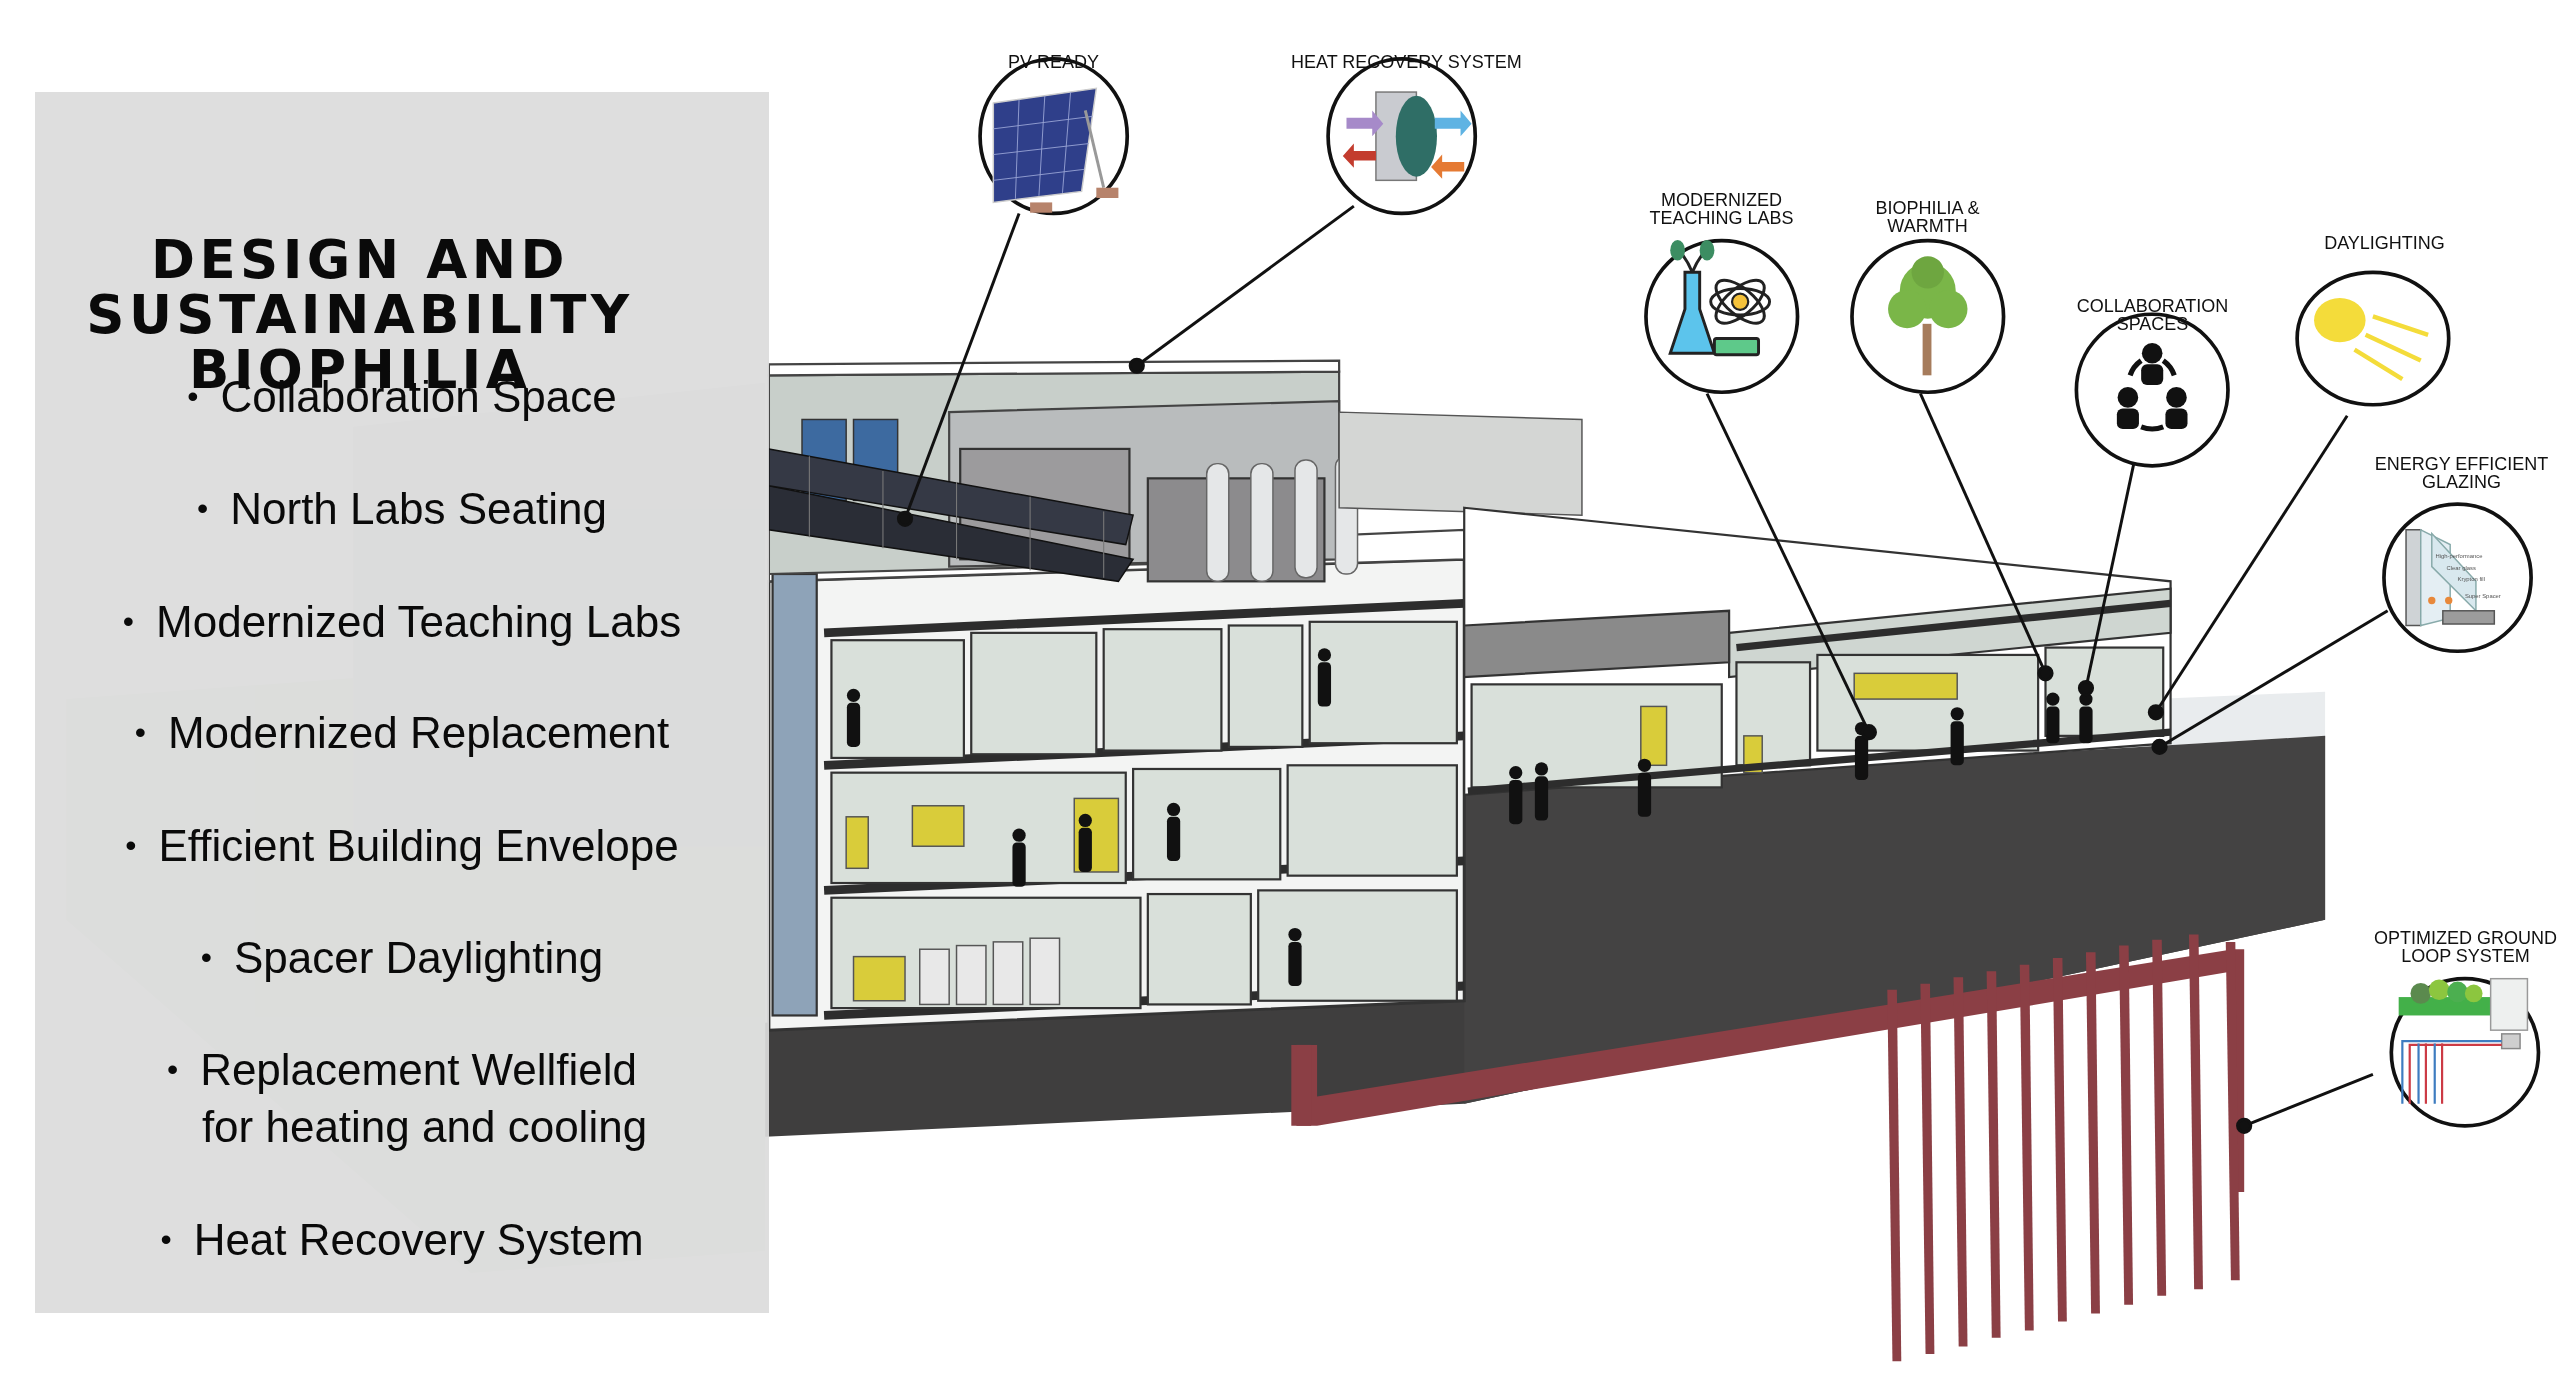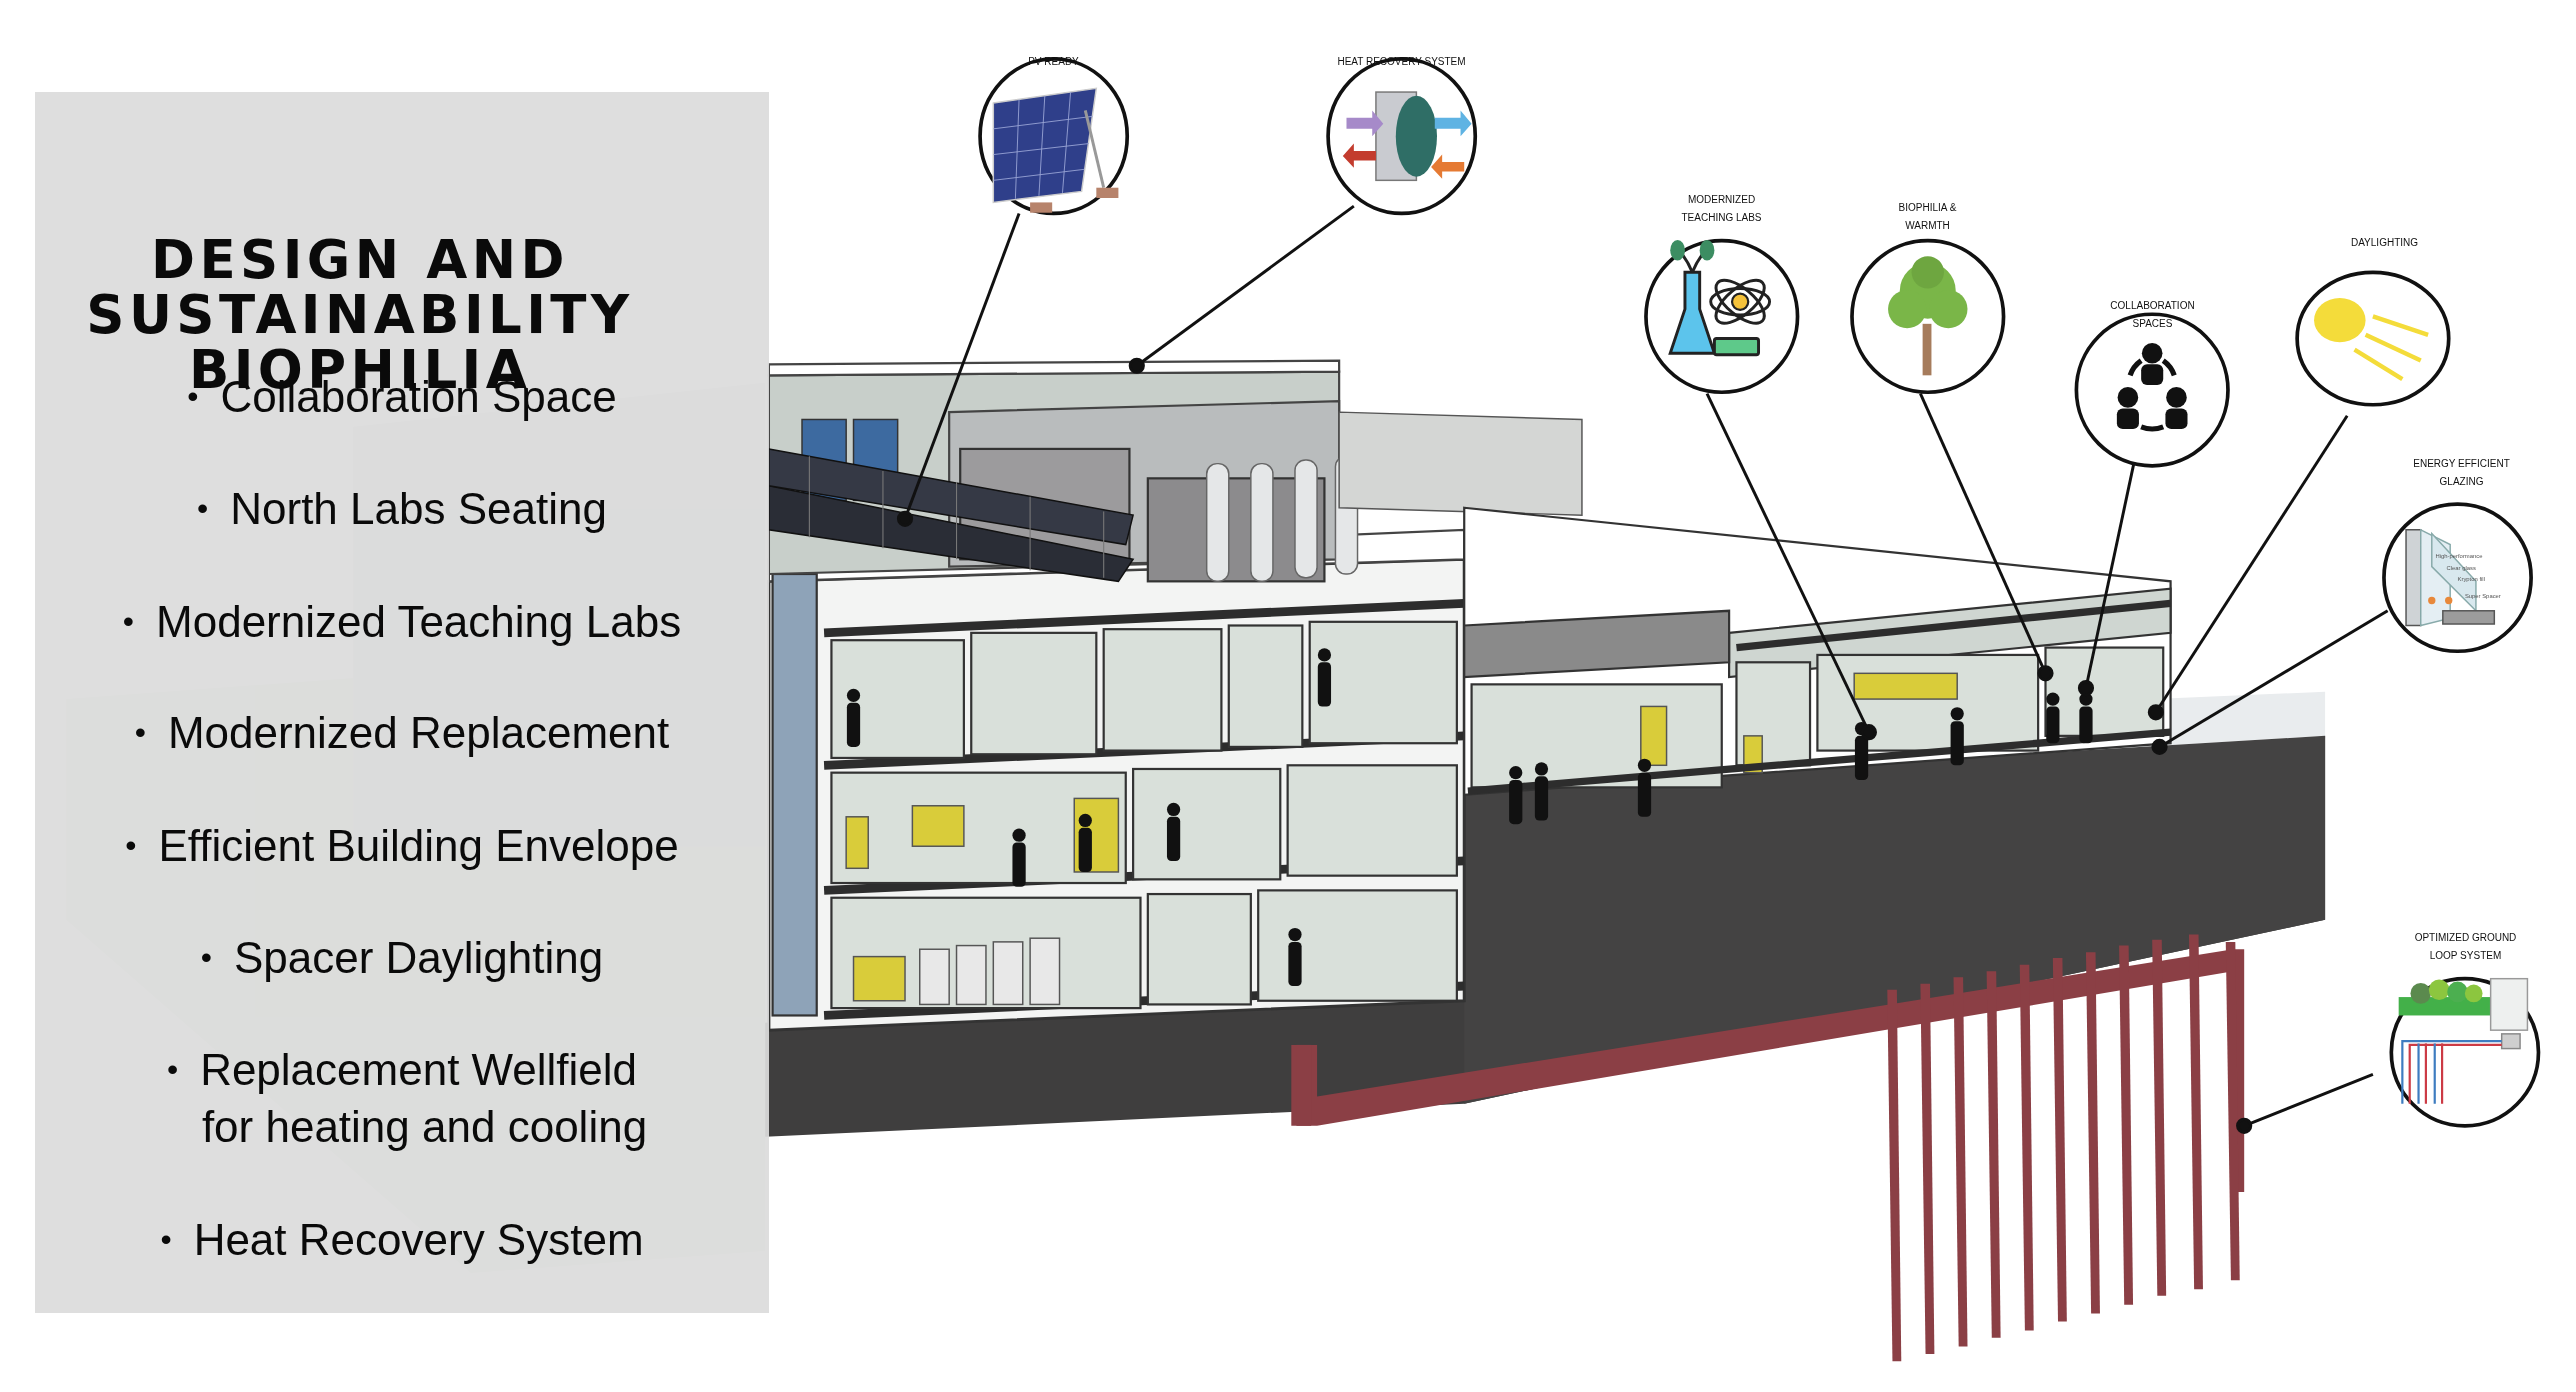--- a/index.html
+++ b/index.html
@@ -5,21 +5,21 @@
   html, body { margin:0; padding:0; background:#ffffff; }
   body { width:2576px; height:1393px; position:relative; overflow:hidden; font-family:"Liberation Sans", "DejaVu Sans", sans-serif; }
   #scene { position:absolute; left:0; top:0; width:2576px; height:1393px; }
   .panel { position:absolute; left:35px; top:92px; width:734px; height:1221px; background:rgba(220,219,220,0.93); }
   .panel-title { position:absolute; left:0; width:650px; top:140px; text-align:center; font-family:"DejaVu Sans", sans-serif; font-weight:bold; font-size:53px; letter-spacing:4.4px; line-height:55px; color:#0a0a0a; }
   .panel-title span { display:block; }
   .bullets { position:absolute; left:0; top:0; width:734px; }
   .bullet { position:absolute; left:0; width:734px; text-align:center; font-family:Liberation Sans, sans-serif; font-size:44px; color:#0a0a0a; line-height:54px; white-space:nowrap; }
   .bullet .dot { display:inline-block; margin-right:22px; font-size:32px; vertical-align:middle; position:relative; top:-4.4px; }
   .bullet .l2 { display:block;padding-left:45px; }
-  .callout-label { position:absolute; text-align:center; font-family:"Liberation Sans", sans-serif; font-size:10px; color:#111; line-height:18.4px; text-transform:uppercase; white-space:nowrap; }
+  .callout-label { position:absolute; text-align:center; font-family:"Liberation Sans", sans-serif; font-size:18px; color:#111; line-height:18.4px; text-transform:uppercase; white-space:nowrap; }
 </style>
 </head>
 <body>
 
 <svg id="scene" viewBox="0 0 3501 1893" xmlns="http://www.w3.org/2000/svg">
 
   <g opacity="0.55">
     <polygon points="90,950 1040,880 1040,1700 640,1730 90,1250" fill="#c9d2b8"></polygon>
     <polygon points="480,580 1040,520 1040,1150 480,1150" fill="#b8bec4"></polygon>
   </g>

